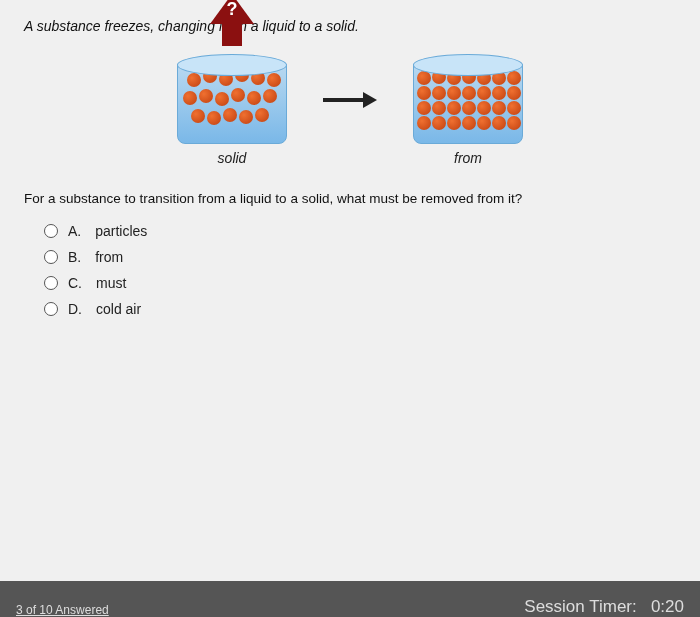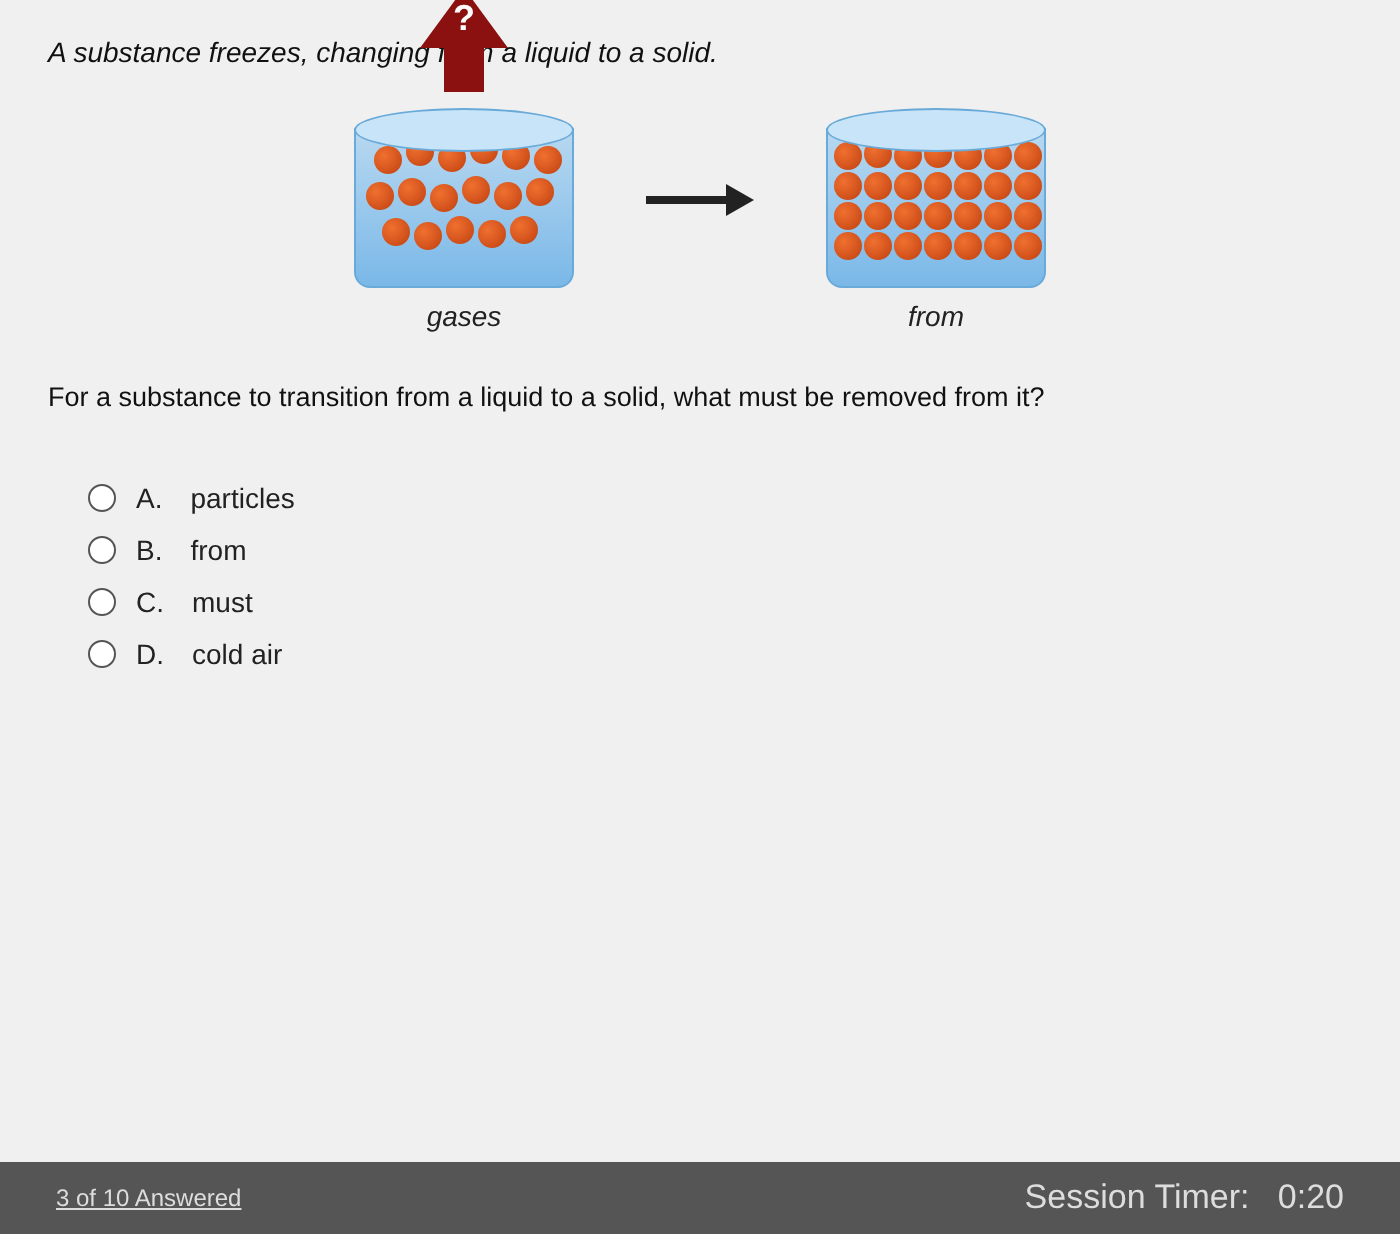--- a/index.html
+++ b/index.html
@@ -165,21 +165,21 @@
       font-weight: bold;
       z-index: 10;
       width: 26px;
       text-align: center;
     }
 
     
     .question-text {
       font-size: 13.5px;
       color: #111;
-      margin-bottom: 32px;
+      margin-bottom: 14px;
       line-height: 1.4;
     }
 
     
     .options-list {
       display: flex;
       flex-direction: column;
       gap: 10px;
       margin-left: 20px;
     }
@@ -208,23 +208,23 @@
 
     
     .footer {
       position: absolute;
       bottom: 0;
       left: 0;
       width: 700px;
       height: 36px;
       background: #555;
       display: flex;
-      align-items: center;
+      align-items: flex-end;
       justify-content: space-between;
-      padding: 0 28px;
+      padding: 0 16px;
     }
 
     .footer-left {
       color: #ddd;
       font-size: 12px;
       text-decoration: underline;
     }
 
     .footer-right {
       color: #ddd;
@@ -274,21 +274,21 @@
 
               <div class="particle" style="left:8px; bottom:12px;"></div>
               <div class="particle" style="left:24px; bottom:10px;"></div>
               <div class="particle" style="left:40px; bottom:13px;"></div>
               <div class="particle" style="left:56px; bottom:11px;"></div>
               <div class="particle" style="left:72px; bottom:13px;"></div>
             </div>
           </div>
         </div>
       </div>
-      <div class="cylinder-label">gases</div>
+      <div class="cylinder-label">solid</div>
     </div>
 
     <div class="arrow-right">
       <div class="arrow-right-body"></div>
       <div class="arrow-right-head"></div>
     </div>
 
     <div class="container-diagram">
       <div class="cylinder">
         <div class="cylinder-top-ellipse"></div>

